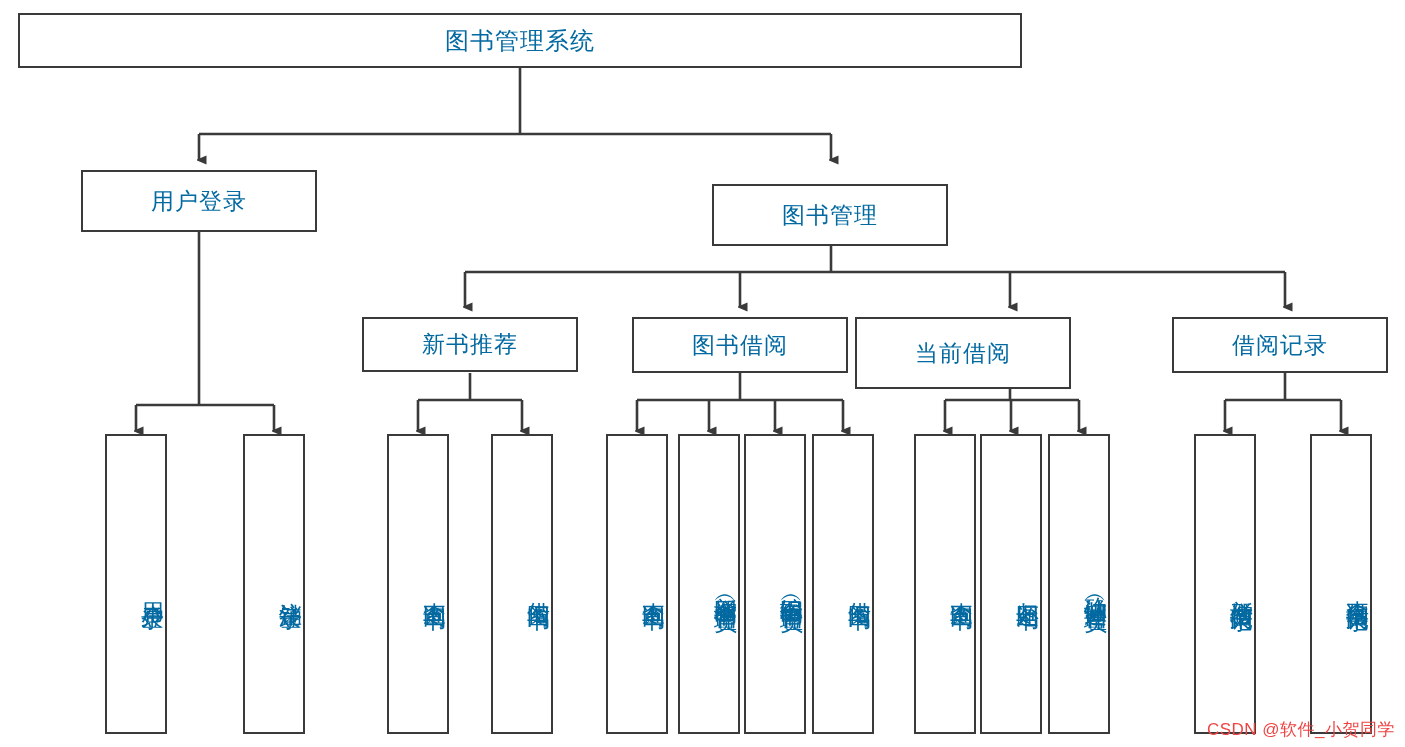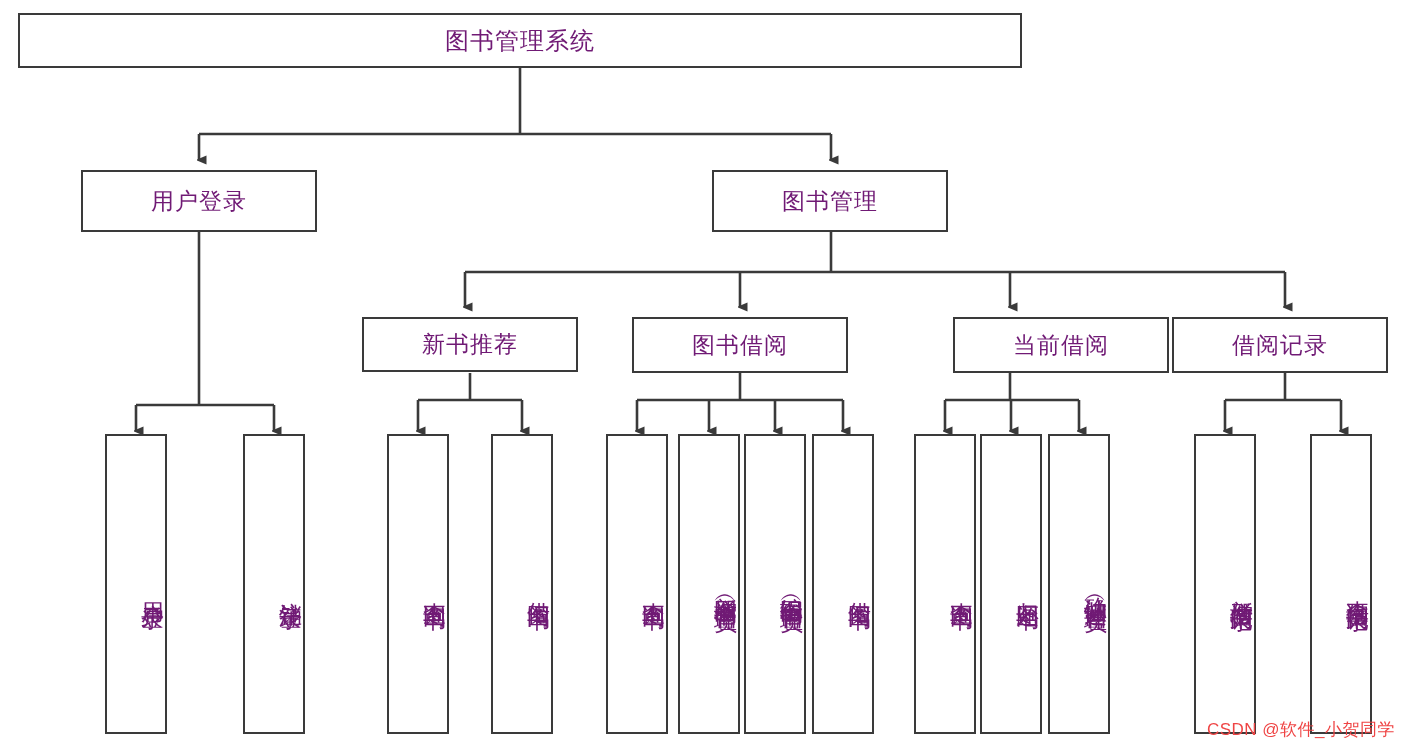--- a/index.html
+++ b/index.html
@@ -27,21 +27,21 @@
     pointer-events: none;
   }
   .node {
     position: absolute;
     box-sizing: border-box;
     background: #ffffff;
     border: 2.5px solid #3a3a3a;
     display: flex;
     align-items: center;
     justify-content: center;
-    color: #701a75;
+    color: #0369a1;
   }
   .node.horizontal {
     font-size: 23px;
     letter-spacing: 1px;
   }
   .node.vertical {
     writing-mode: vertical-rl;
     text-orientation: upright;
     font-size: 23px;
     letter-spacing: 2px;
@@ -114,25 +114,25 @@
       <path d="M1285,373 L1285,400"></path>
       <path d="M1225,400 L1341,400"></path>
       <path d="M1225,400 L1225,431" marker-end="url(#arrow)"></path>
       <path d="M1341,400 L1341,431" marker-end="url(#arrow)"></path>
     </g>
   </svg>
 
   <div class="node horizontal root" style="left:18px; top:13px; width:1004px; height:55px;">图书管理系统</div>
 
   <div class="node horizontal" style="left:81px; top:170px; width:236px; height:62px;">用户登录</div>
-  <div class="node horizontal" style="left:712px; top:170px; width:236px; height:62px;">图书管理</div>
+  <div class="node horizontal" style="left:712px; top:184px; width:236px; height:62px;">图书管理</div>
 
   <div class="node horizontal" style="left:362px; top:317px; width:216px; height:55px;">新书推荐</div>
   <div class="node horizontal" style="left:632px; top:317px; width:216px; height:56px;">图书借阅</div>
-  <div class="node horizontal" style="left:953px; top:317px; width:216px; height:56px;">当前借阅</div>
+  <div class="node horizontal" style="left:855px; top:317px; width:216px; height:72px;">当前借阅</div>
   <div class="node horizontal" style="left:1172px; top:317px; width:216px; height:56px;">借阅记录</div>
 
   <div class="node vertical" style="left:105px; top:434px; width:62px; height:300px;">用户登录</div>
   <div class="node vertical" style="left:243px; top:434px; width:62px; height:300px;">注销登录</div>
 
   <div class="node vertical" style="left:387px; top:434px; width:62px; height:300px;">查询图书</div>
   <div class="node vertical" style="left:491px; top:434px; width:62px; height:300px;">借阅图书</div>
 
   <div class="node vertical" style="left:606px; top:434px; width:62px; height:300px;">查询图书</div>
   <div class="node vertical" style="left:678px; top:434px; width:62px; height:300px;">新增图书（管理员）</div>

